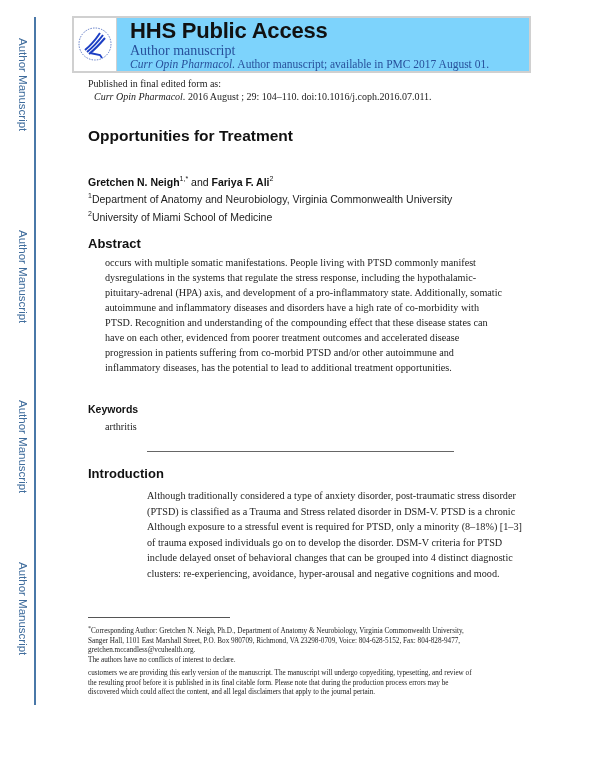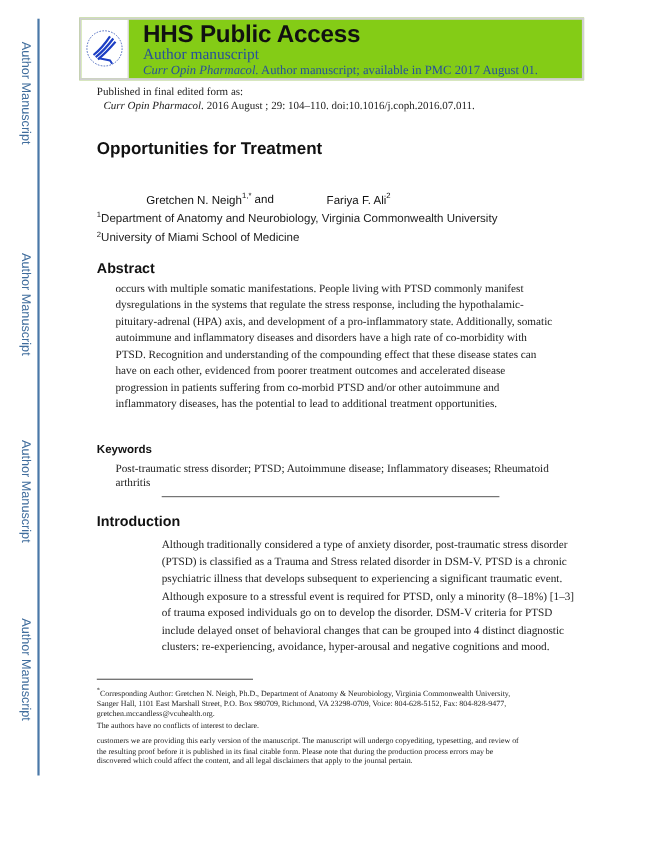--- a/index.html
+++ b/index.html
@@ -4,40 +4,40 @@
 <style>
   html, body { margin: 0; padding: 0; background: #ffffff; }
   body { width: 600px; height: 776px; position: relative; overflow: hidden; color: #222; }
 
   .side-rule { position: absolute; left: 34px; top: 17px; width: 2px; height: 688px; background: #4a78a8; }
   .side-label { position: absolute; left: 11px; width: 18px; height: 130px; color: #3f6c9c;
     font-family: "Liberation Sans", "DejaVu Sans", sans-serif; font-size: 11.5px;
     writing-mode: vertical-rl; white-space: nowrap; }
 
   .hhs-box { position: absolute; left: 72px; top: 16px; width: 459px; height: 57px;
-    border: 2px solid #d0d0d0; background: #84cc16; box-sizing: border-box; }
+    border: 2px solid #d0d0d0; background: #7dd3fc; box-sizing: border-box; }
   .hhs-logo-cell { position: absolute; left: 0; top: 0; width: 42px; height: 53px; background: #ffffff;
     border-right: 1px solid #d0d0d0; }
   .hhs-logo-cell svg { position: absolute; left: 2px; top: 6px; }
   .hhs-title { position: absolute; left: 56px; top: 0px; font-size: 22px; font-weight: bold; color: #111;
     font-family: "Liberation Sans", "DejaVu Sans", sans-serif; letter-spacing: -0.2px; }
   .hhs-sub { position: absolute; left: 56px; top: 25px; font-size: 14px; color: #27509b;
     font-family: "Liberation Serif", "DejaVu Serif", serif; }
   .hhs-avail { position: absolute; left: 56px; top: 40px; font-size: 11.5px; color: #27509b;
     font-family: "Liberation Serif", "DejaVu Serif", serif; text-align: right; }
   .hhs-avail i { font-style: italic; }
 
   .pub-line { position: absolute; left: 88px; font-size: 10px; color: #222; font-family: "Liberation Serif", "DejaVu Serif", serif; }
 
   .title { position: absolute; left: 88px; top: 125px; width: 440px; font-size: 15.5px; font-weight: bold;
     line-height: 21px; color: #111; font-family: "Liberation Sans", "DejaVu Sans", sans-serif; }
 
   .authors { position: absolute; left: 88px; top: 175px; font-size: 10.5px; color: #111;
     font-family: "Liberation Sans", "DejaVu Sans", sans-serif; }
-  .authors b { font-weight: normal; margin-left: 45px; }
+  .authors b { font-weight: bold; }
   .authors sup { font-size: 7px; }
   .affil { position: absolute; left: 88px; font-size: 10.5px; color: #222; font-family: "Liberation Sans", "DejaVu Sans", sans-serif; }
   .affil sup { font-size: 7px; }
 
   .h-section { position: absolute; left: 88px; font-size: 13px; font-weight: bold; color: #111;
     font-family: "Liberation Sans", "DejaVu Sans", sans-serif; }
   .h-keywords { position: absolute; left: 88px; font-size: 10.5px; font-weight: bold; color: #111;
     font-family: "Liberation Sans", "DejaVu Sans", sans-serif; }
 
   .abstract-body { position: absolute; left: 105px; top: 255px; width: 420px; font-size: 10.2px; line-height: 15px;
@@ -103,30 +103,28 @@
   <span class="ln">pituitary-adrenal (HPA) axis, and development of a pro-inflammatory state. Additionally, somatic</span>
   <span class="ln">autoimmune and inflammatory diseases and disorders have a high rate of co-morbidity with</span>
   <span class="ln">PTSD. Recognition and understanding of the compounding effect that these disease states can</span>
   <span class="ln">have on each other, evidenced from poorer treatment outcomes and accelerated disease</span>
   <span class="ln">progression in patients suffering from co-morbid PTSD and/or other autoimmune and</span>
   <span class="ln">inflammatory diseases, has the potential to lead to additional treatment opportunities.</span>
 </div>
 
 <div class="h-keywords" style="top:403px;">Keywords</div>
 <div class="kw-body">
-  <div>Post-traumatic stress disorder; PTSD; Autoimmune disease; Inflammatory diseases; Rheumatoid</div>
   <div>arthritis</div>
 </div>
 <div class="kw-rule"></div>
 
 <div class="h-section" style="top:466px;">Introduction</div>
 <div class="intro-body">
   <span class="ln">Although traditionally considered a type of anxiety disorder, post-traumatic stress disorder</span>
   <span class="ln">(PTSD) is classified as a Trauma and Stress related disorder in DSM-V. PTSD is a chronic</span>
-  <span class="ln">psychiatric illness that develops subsequent to experiencing a significant traumatic event.</span>
   <span class="ln">Although exposure to a stressful event is required for PTSD, only a minority (8–18%) [1–3]</span>
   <span class="ln">of trauma exposed individuals go on to develop the disorder. DSM-V criteria for PTSD</span>
   <span class="ln">include delayed onset of behavioral changes that can be grouped into 4 distinct diagnostic</span>
   <span class="ln">clusters: re-experiencing, avoidance, hyper-arousal and negative cognitions and mood.</span>
 </div>
 
 <div class="fn-rule"></div>
 <div class="fn" style="top:624px;">
   <span class="ln"><sup>*</sup><span>Corresponding Author: Gretchen N. Neigh, Ph.D., Department of Anatomy &amp; Neurobiology, Virginia Commonwealth University,</span></span>
   <span class="ln">Sanger Hall, 1101 East Marshall Street, P.O. Box 980709, Richmond, VA 23298-0709, Voice: 804-628-5152, Fax: 804-828-9477,</span>

